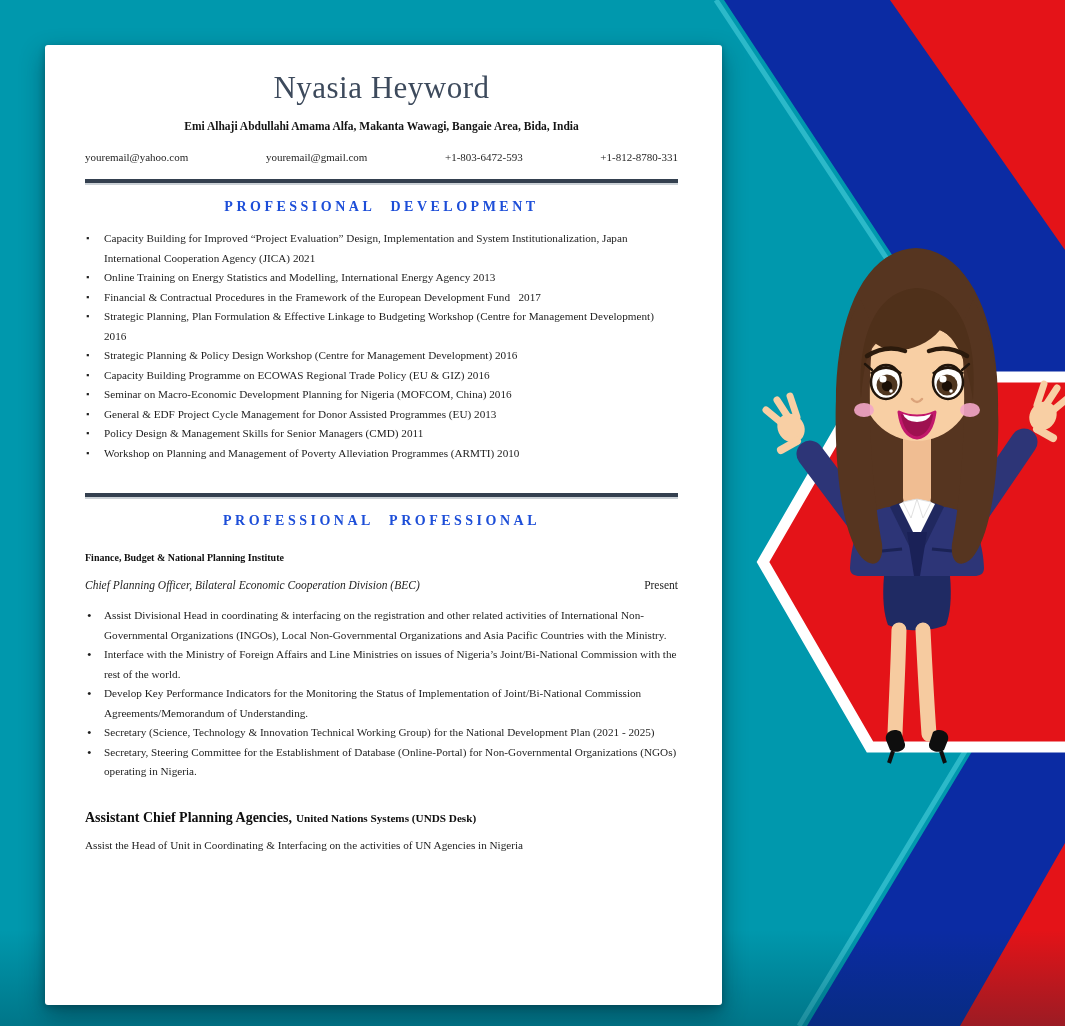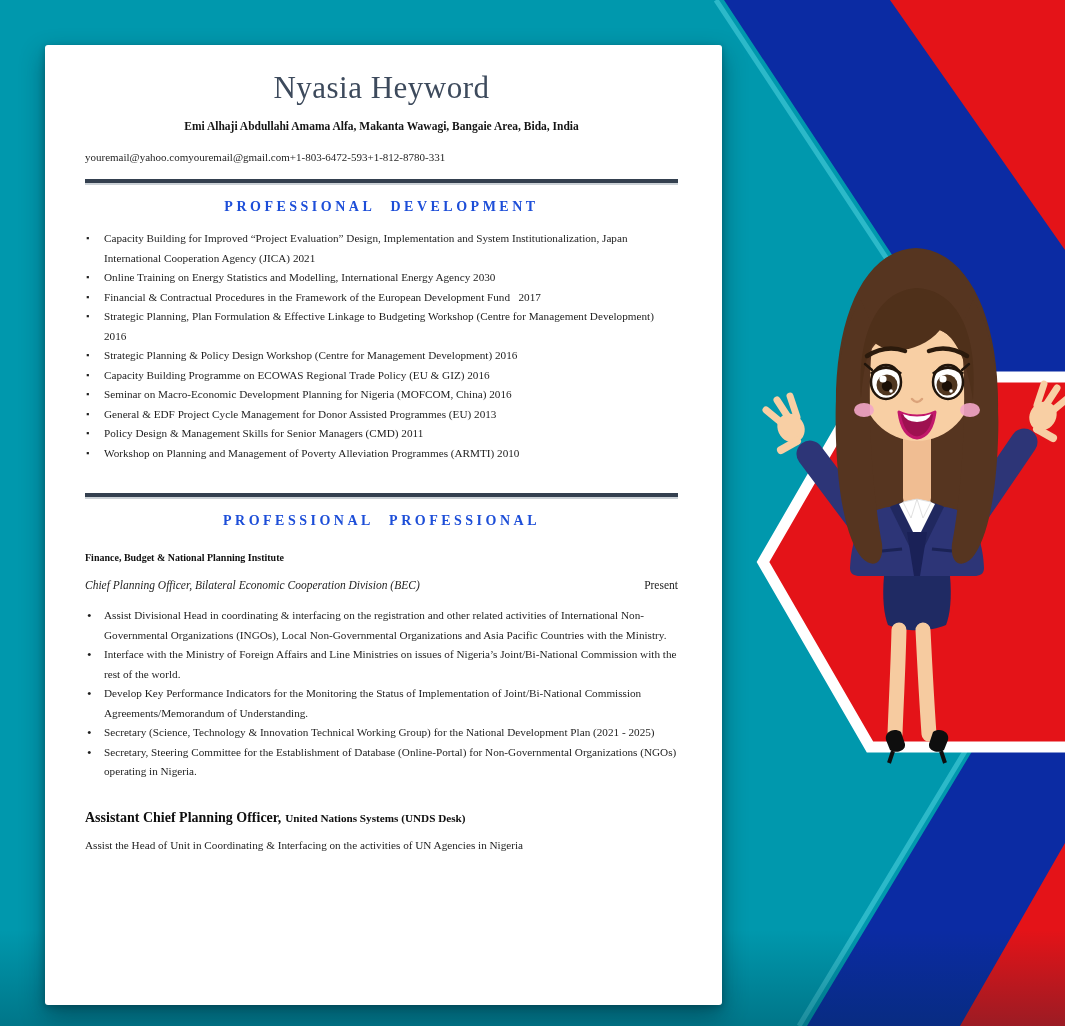--- a/index.html
+++ b/index.html
@@ -27,22 +27,22 @@
   .name{
     margin:25px 0 0;text-align:center;font-weight:400;
     font-size:31px;line-height:36px;letter-spacing:.5px;
     color:var(--name-ink,#3d4a5c);
   }
   .address{
     margin-top:13px;text-align:center;font-weight:bold;
     font-size:11.5px;line-height:14px;color:#141414;
   }
   .contacts{
-    margin-top:17px;display:flex;justify-content:flex-start;
-    font-size:11px;line-height:14px;color:#1f1f1f;
+    margin-top:17px;display:flex;justify-content:space-between;
+    font-size:11px;line-height:14px;color:#1f1f1f;gap:22px;
   }
   .rule{
     height:4px;background:var(--rule,#34404f);
     box-shadow:0 2px 0 #ccd2d7;
   }
   .rule-top{margin-top:15px;}
   .rule-mid{margin-top:30px;}
   .section-title{
     margin:16px 0 0;text-align:center;font-weight:bold;
     font-size:14px;line-height:16px;color:#1d4ed8;
@@ -199,21 +199,21 @@
       <span>youremail@yahoo.com</span>
       <span>youremail@gmail.com</span>
       <span>+1-803-6472-593</span>
       <span>+1-812-8780-331</span>
     </div>
     <div class="rule rule-top"></div>
 
     <h2 class="section-title">PROFESSIONAL DEVELOPMENT</h2>
     <ul class="blist sq">
       <li>Capacity Building for Improved “Project Evaluation” Design, Implementation and System Institutionalization, Japan International Cooperation Agency (JICA) 2021</li>
-      <li>Online Training on Energy Statistics and Modelling, International Energy Agency 2030</li>
+      <li>Online Training on Energy Statistics and Modelling, International Energy Agency 2013</li>
       <li>Financial &amp; Contractual Procedures in the Framework of the European Development Fund   2017</li>
       <li>Strategic Planning, Plan Formulation &amp; Effective Linkage to Budgeting Workshop (Centre for Management Development) 2016</li>
       <li>Strategic Planning &amp; Policy Design Workshop (Centre for Management Development) 2016</li>
       <li>Capacity Building Programme on ECOWAS Regional Trade Policy (EU &amp; GIZ) 2016</li>
       <li>Seminar on Macro-Economic Development Planning for Nigeria (MOFCOM, China) 2016</li>
       <li>General &amp; EDF Project Cycle Management for Donor Assisted Programmes (EU) 2013</li>
       <li>Policy Design &amp; Management Skills for Senior Managers (CMD) 2011</li>
       <li>Workshop on Planning and Management of Poverty Alleviation Programmes (ARMTI) 2010</li>
     </ul>
 
@@ -228,19 +228,19 @@
 
     <ul class="blist rd">
       <li>Assist Divisional Head in coordinating &amp; interfacing on the registration and other related activities of International Non-Governmental Organizations (INGOs), Local Non-Governmental Organizations and Asia Pacific Countries with the Ministry.</li>
       <li>Interface with the Ministry of Foreign Affairs and Line Ministries on issues of Nigeria’s Joint/Bi-National Commission with the rest of the world.</li>
       <li>Develop Key Performance Indicators for the Monitoring the Status of Implementation of Joint/Bi-National Commission Agreements/Memorandum of Understanding.</li>
       <li>Secretary (Science, Technology &amp; Innovation Technical Working Group) for the National Development Plan (2021 - 2025)</li>
       <li>Secretary, Steering Committee for the Establishment of Database (Online-Portal) for Non-Governmental Organizations (NGOs) operating in Nigeria.</li>
     </ul>
 
     <div class="subrole">
-      <span class="big">Assistant Chief Planning Officer,</span>
+      <span class="big">Assistant Chief Planning Agencies,</span>
       <span class="small"> United Nations Systems (UNDS Desk)</span>
     </div>
     <div class="summary">Assist the Head of Unit in Coordinating &amp; Interfacing on the activities of UN Agencies in Nigeria</div>
   </div>
 
 </div>
 
 </body></html>

